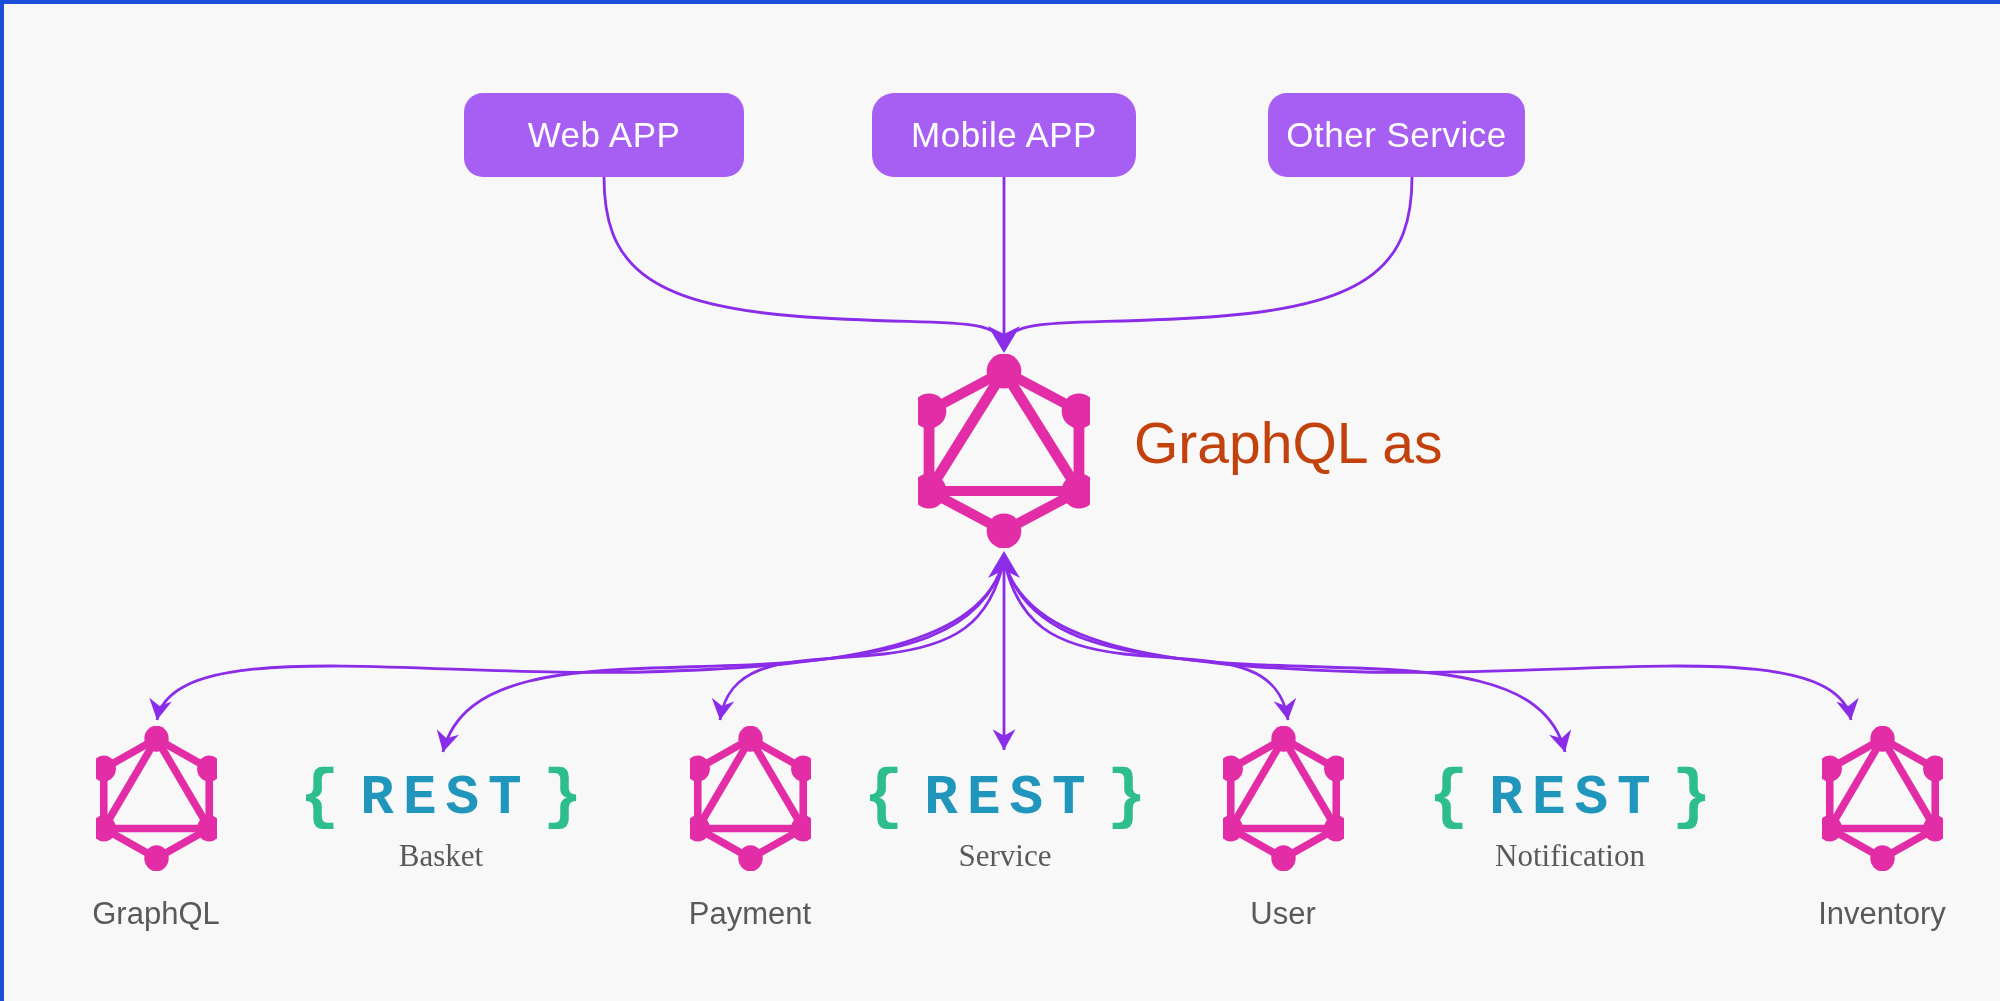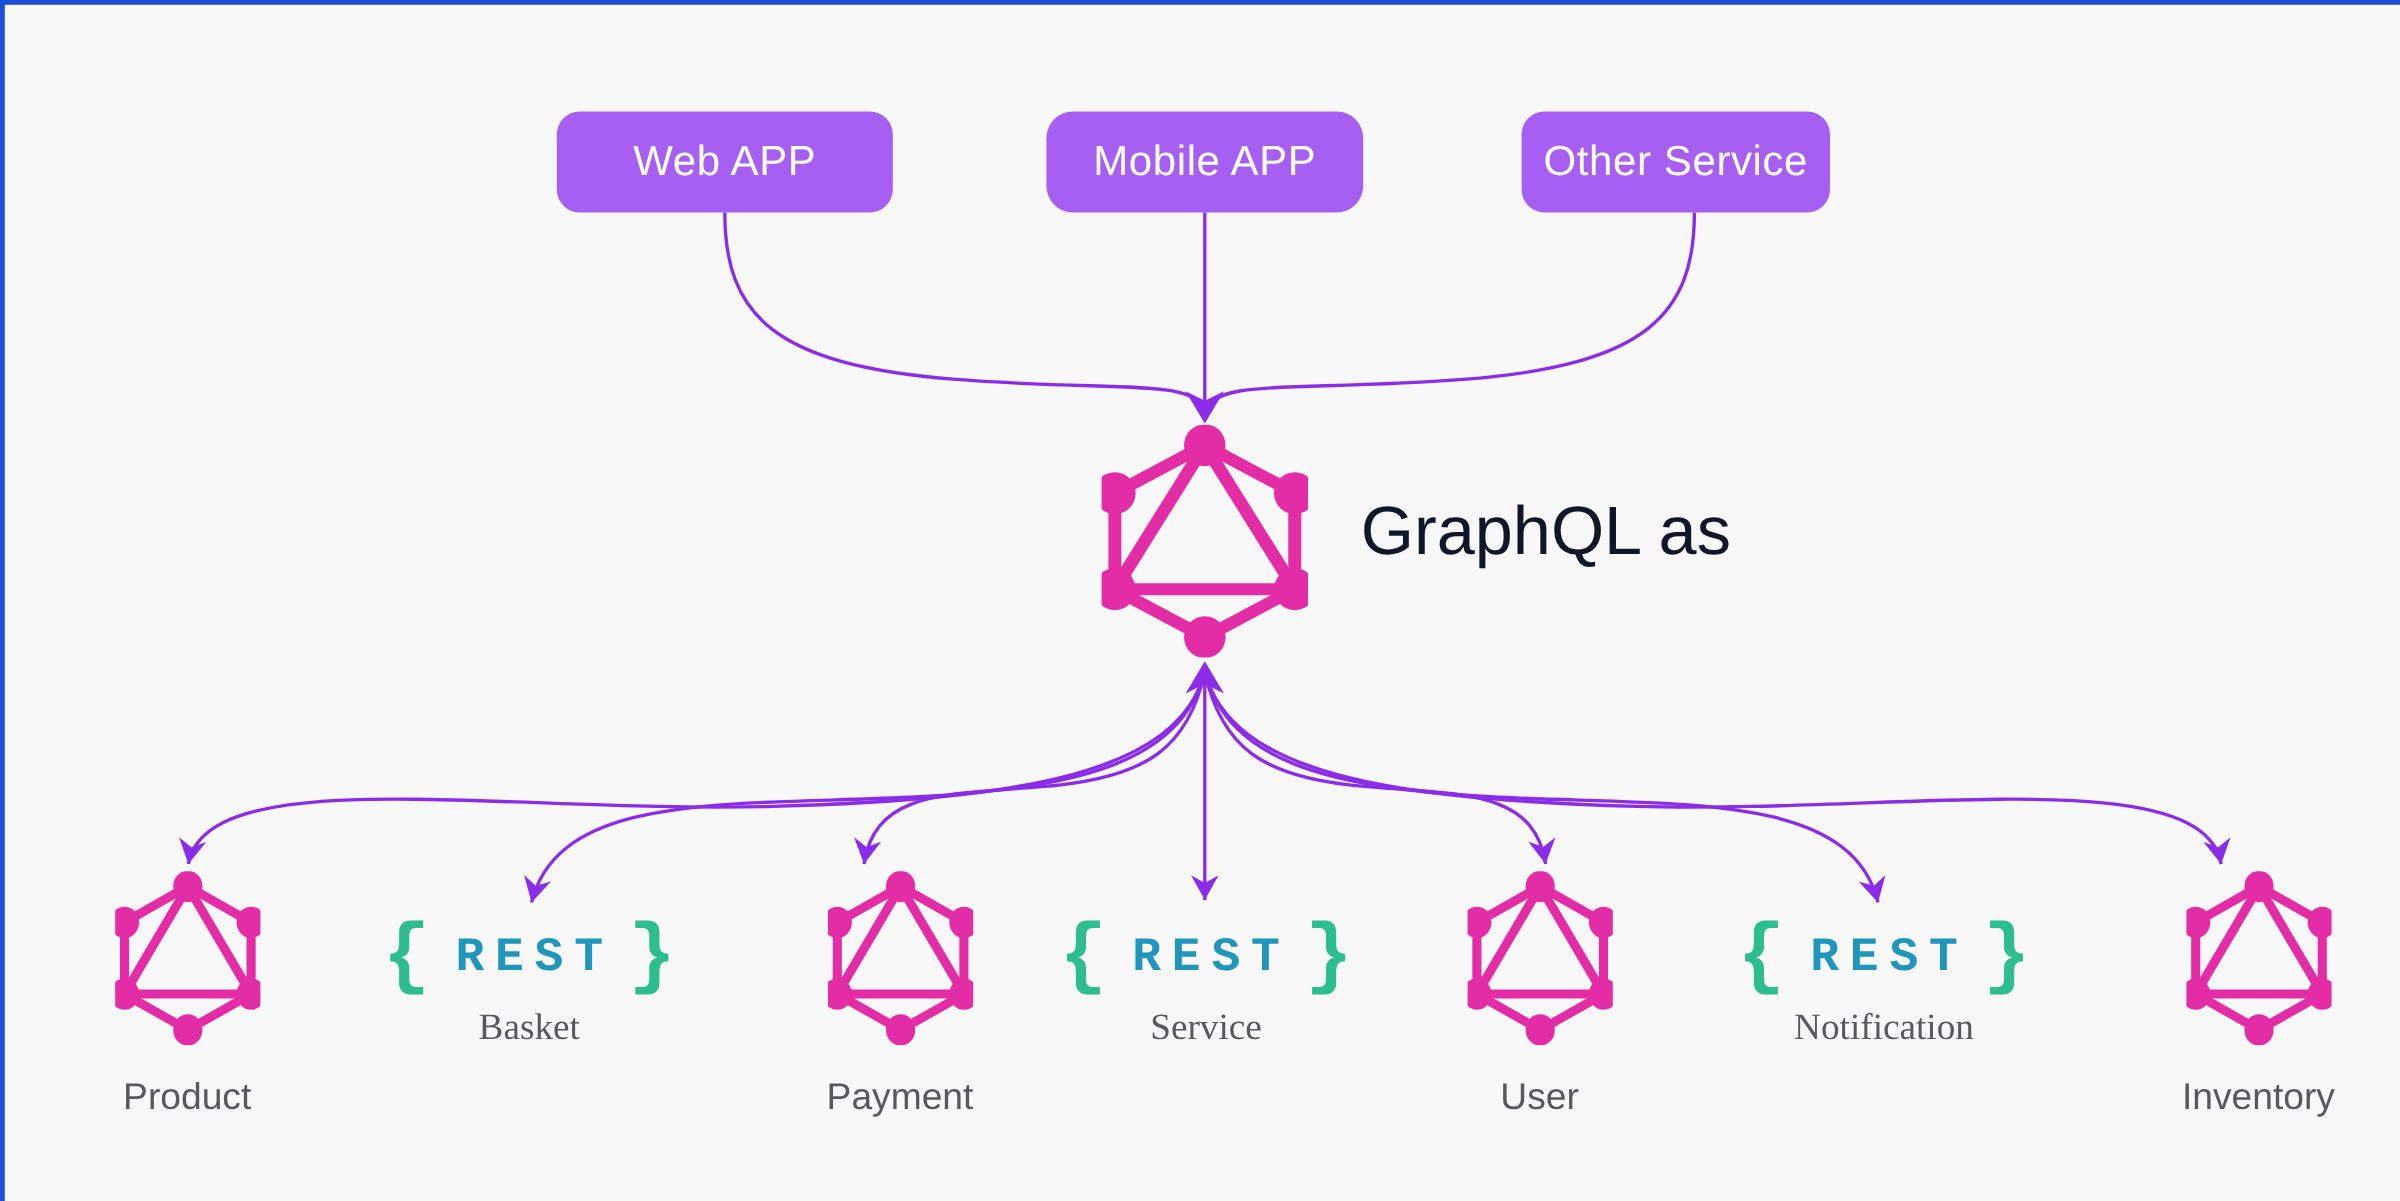--- a/index.html
+++ b/index.html
@@ -31,21 +31,21 @@
   .gateway-logo {
     position: absolute;
     left: 914px; top: 350px;
     width: 172px; height: 194px;
   }
   .gateway-title {
     position: absolute;
     left: 1130px; top: 401px;
     font-size: 57px;
     line-height: 76px;
-    color: #0f172a;
+    color: #c2410c;
     white-space: nowrap;
   }
   .service {
     position: absolute;
     width: 300px;
     top: 722px;
     display: flex; flex-direction: column; align-items: center;
   }
   .service .logo-wrap { width: 121px; height: 145px; }
   .service .logo-wrap svg { display: block; width: 100%; height: 100%; }
@@ -62,21 +62,21 @@
     display: flex; align-items: center; justify-content: center;
     font-family: "Liberation Mono", monospace;
     font-weight: bold;
     white-space: nowrap;
   }
   .rest-brace {
     font-size: 66px;
     line-height: 72px;
   }
   .rest-word {
-    font-size: 40px;
+    font-size: 56px;
     letter-spacing: 9px;
     margin: 0 12px 0 21px;
   }
   .service.rest .service-label { margin-top: 4px; font-family: Liberation Serif, serif; }
 </style>
 </head>
 <body>
 
 <div class="canvas">
   <svg class="edges" id="edges" viewBox="0 0 2000 1001" xmlns="http://www.w3.org/2000/svg">
@@ -149,21 +149,21 @@
             <line x1="79.5" y1="17" x2="148.8" y2="137" stroke="#e32da6" stroke-width="10"></line>
             <line x1="10.2" y1="137" x2="148.8" y2="137" stroke="#e32da6" stroke-width="10"></line>
             <ellipse cx="79.5" cy="17" rx="16" ry="17.5" fill="#e32da6"></ellipse>
             <ellipse cx="10.2" cy="57" rx="16" ry="17.5" fill="#e32da6"></ellipse>
             <ellipse cx="10.2" cy="137" rx="16" ry="17.5" fill="#e32da6"></ellipse>
             <ellipse cx="79.5" cy="177" rx="16" ry="17.5" fill="#e32da6"></ellipse>
             <ellipse cx="148.8" cy="137" rx="16" ry="17.5" fill="#e32da6"></ellipse>
             <ellipse cx="148.8" cy="57" rx="16" ry="17.5" fill="#e32da6"></ellipse>
           </svg>
         </div>
-        <div class="service-label">Product</div>
+        <div class="service-label">GraphQL</div>
       </div>
       <div class="service rest" style="left: 287px;">
         <div class="rest-row">
           <span class="rest-brace" style="color: rgb(45, 189, 142);">{</span>
           <span class="rest-word" style="color: rgb(33, 150, 189);">REST</span>
           <span class="rest-brace" style="color: rgb(45, 189, 142);">}</span>
         </div>
         <div class="service-label">Basket</div>
       </div>
       <div class="service graphql" style="left: 596px;">

